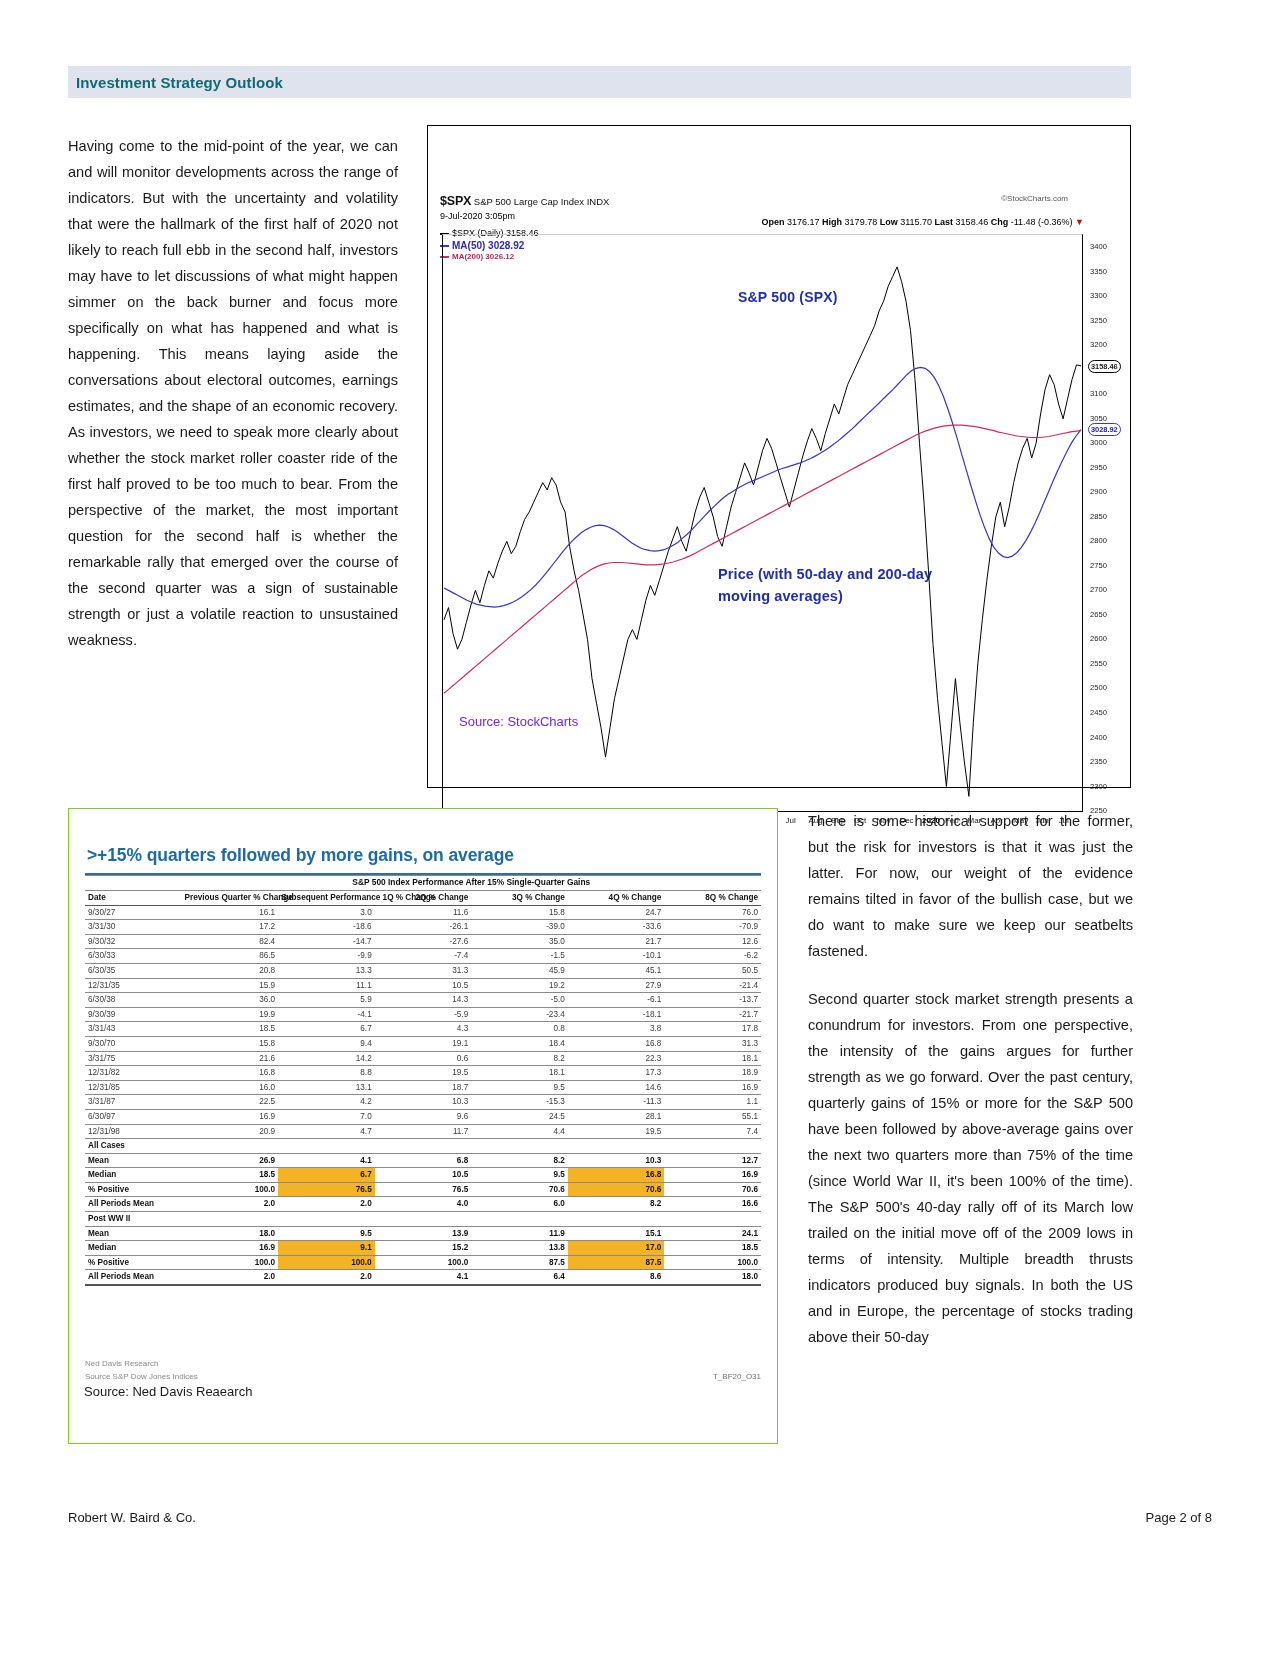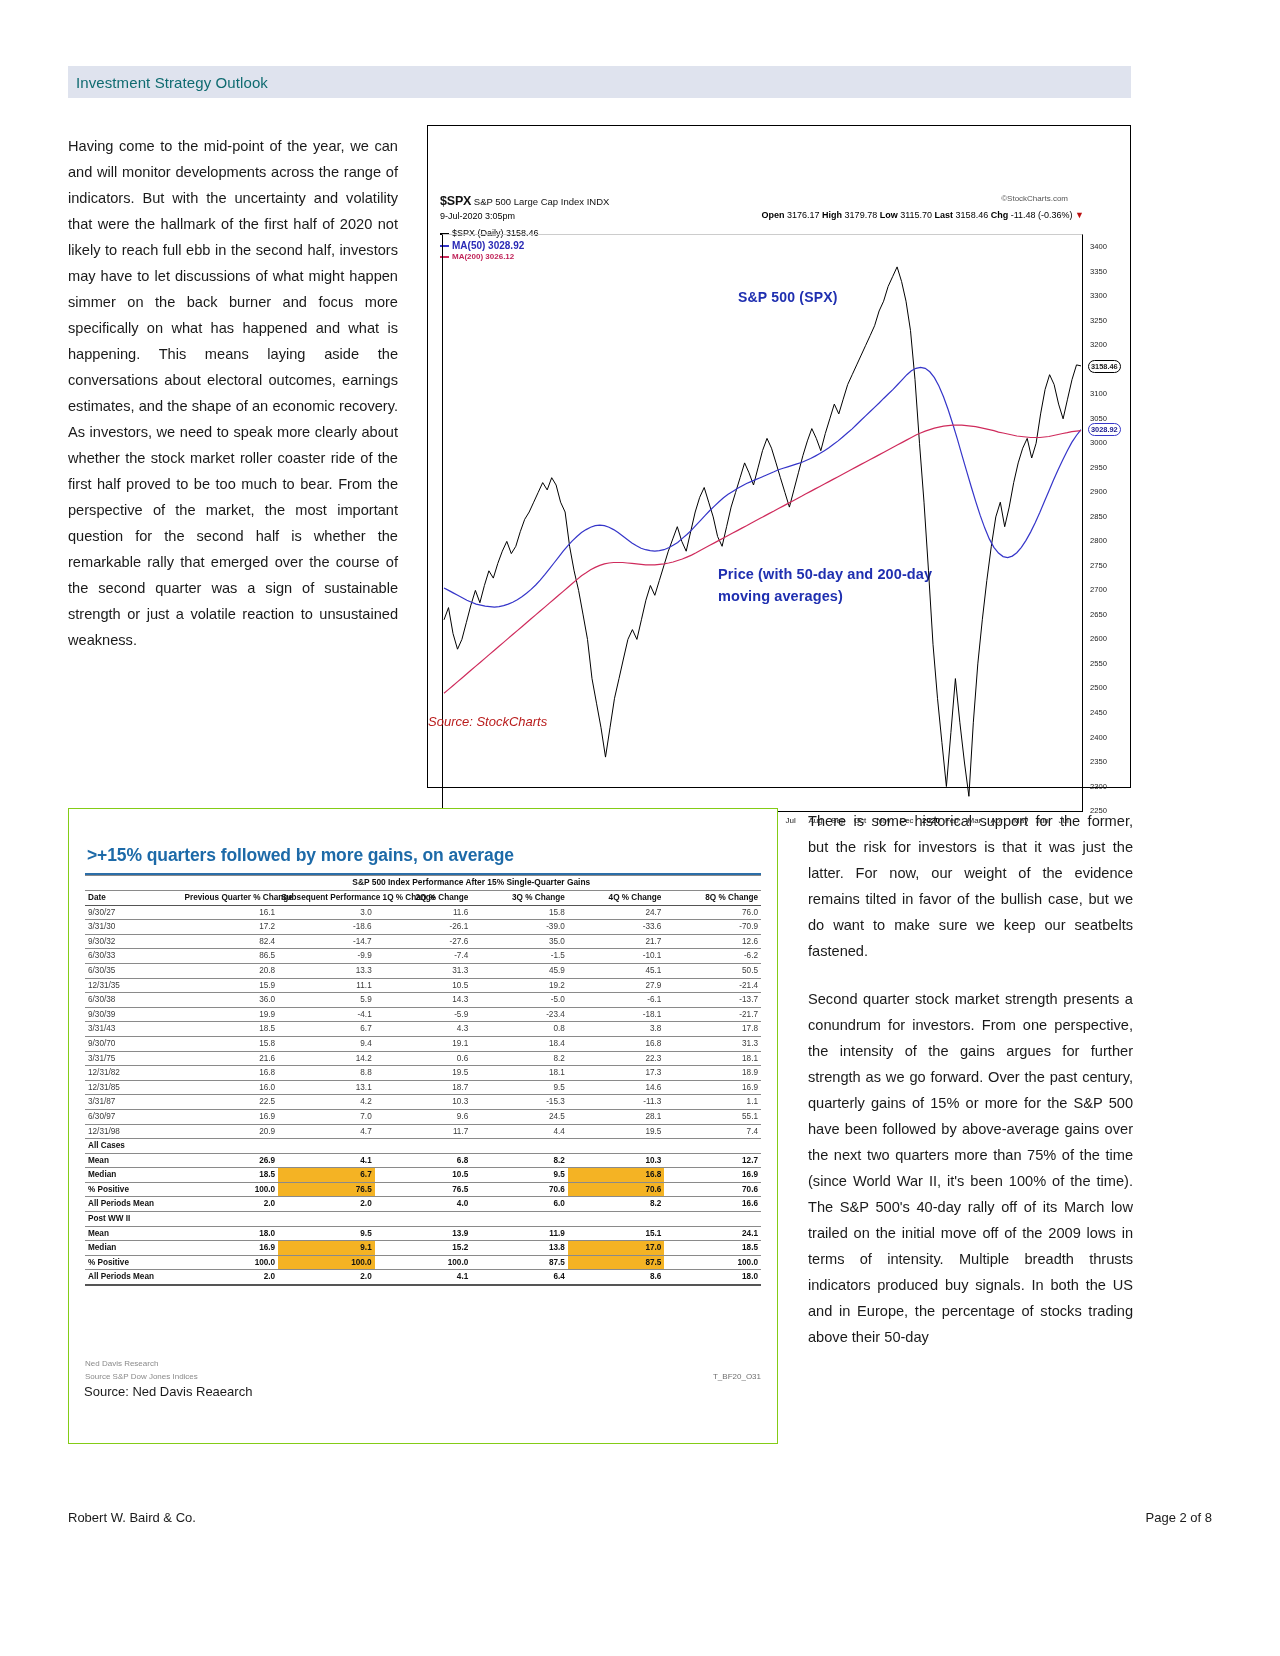--- a/index.html
+++ b/index.html
@@ -10,21 +10,21 @@
     -webkit-font-smoothing:antialiased;
   }
   .page{position:relative;width:1280px;height:1656px;overflow:hidden;}
 
   
   .header-band{
     position:absolute;left:68px;top:66px;width:1063px;height:32px;
     background:#dfe3ee;display:flex;align-items:center;
   }
   .header-band .title{
-    margin-left:8px;font-size:15px;font-weight:normal;color:#0f6b70;
+    margin-left:8px;font-size:15px;font-weight:bold;color:#0f6b70;
     letter-spacing:.1px;
   }
 
   
   .left-col{
     position:absolute;left:68px;top:133px;width:330px;
     font-size:14.6px;line-height:26px;text-align:justify;
     color:#1a1a1a;
   }
   .left-col p{margin:0;}
@@ -85,21 +85,21 @@
   .ytag.blue{border-color:#3535c9;color:#1b1b8c;}
 
   .xaxis{
     position:absolute;left:14px;top:690px;width:641px;height:14px;
     font-size:8px;color:#222;
   }
   .xaxis span{position:absolute;top:0;white-space:nowrap;}
   .xaxis span.yr{font-weight:bold;color:#000;}
 
   .chart-source{
-    position:absolute;left:428px;top:714px;font-size:13px;color:#b91c1c;font-style:italic;
+    position:absolute;left:459px;top:714px;font-size:13px;color:#6d28d9;
   }
 
   
   .table-box{
     position:absolute;left:68px;top:808px;width:710px;height:636px;
     border:1px solid #84cc16;background:#fff;box-sizing:border-box;
   }
   .tbl-title{
     position:absolute;left:18px;top:36px;font-size:17.5px;font-weight:bold;
     color:#1d6aa8;letter-spacing:-.1px;
@@ -168,21 +168,21 @@
 
   <div class="chart-box">
 
     <div class="sc-top">
       <span class="sc-sym">$SPX</span>
       <span class="sc-symdesc">S&amp;P 500 Large Cap Index</span>
       <span class="sc-symdesc">INDX</span>
       <span class="sc-credit">©StockCharts.com</span>
     </div>
     <div class="sc-date" style="position:absolute;left:12px;top:85px;font-size:9px;">9-Jul-2020 3:05pm</div>
-    <div class="sc-ohlc" style="position:absolute;right:46px;top:84px;">
+    <div class="sc-ohlc" style="position:absolute;right:46px;top:91px;">
       <b>Open</b>
       <span>3176.17</span>
       <b>High</b>
       <span>3179.78</span>
       <b>Low</b>
       <span>3115.70</span>
       <b>Last</b>
       <span>3158.46</span>
       <b>Chg</b>
       <span>-11.48 (-0.36%)</span>

